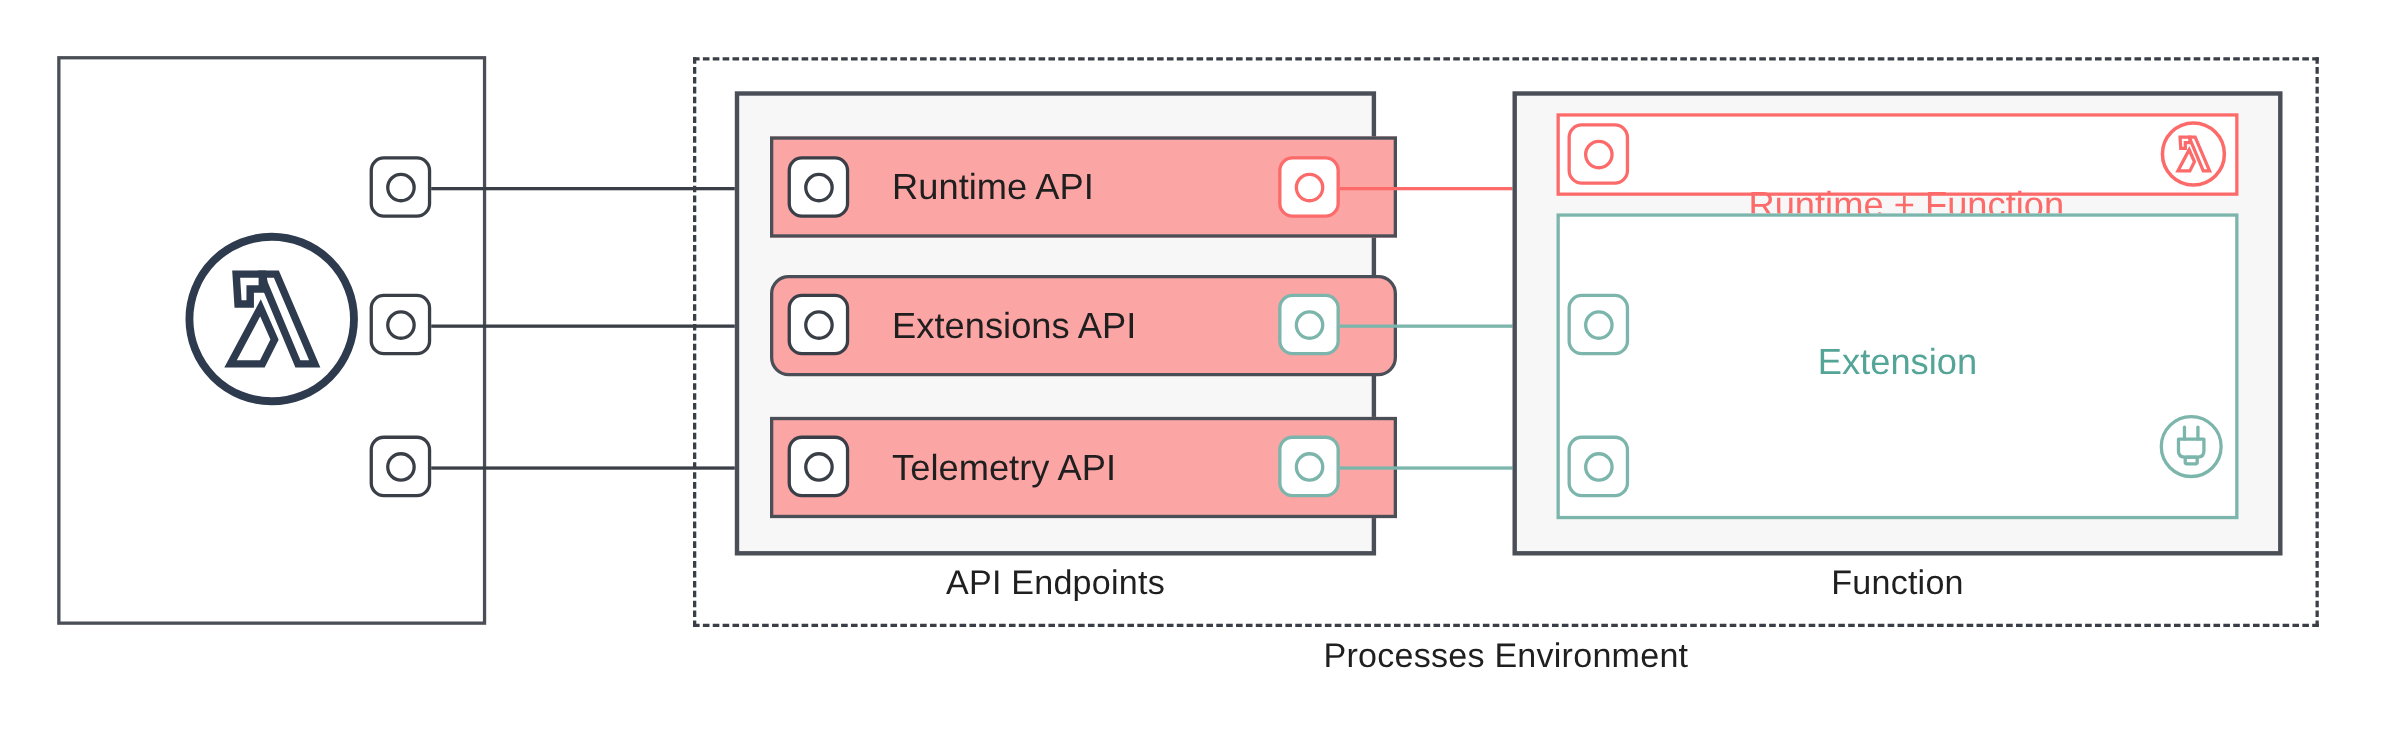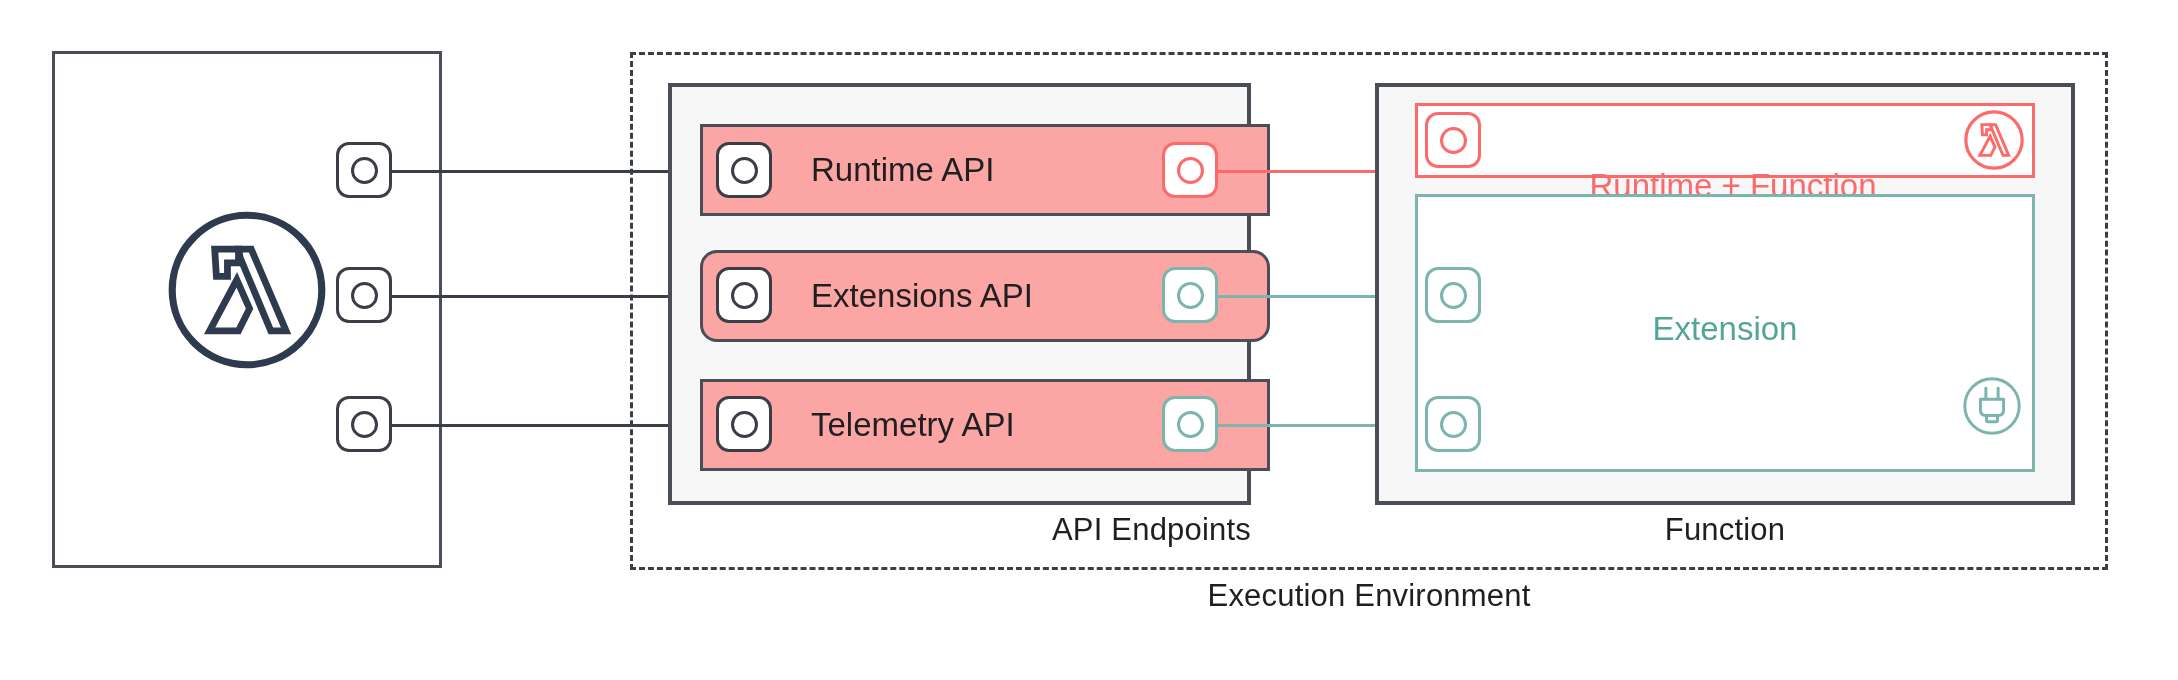--- a/index.html
+++ b/index.html
@@ -78,21 +78,20 @@
     top: 83px;
     width: 583px;
     height: 422px;
     border: 4px solid #4a4f57;
     background: #f7f7f7;
   }
   #api-endpoints-caption {
     left: 668px;
     top: 512px;
     width: 583px;
-    text-align: right;
   }
   .api-row {
     position: absolute;
     left: 700px;
     width: 570px;
     height: 92px;
     border: 3px solid #4a4f57;
     background: #fca5a5;
     box-sizing: border-box;
   }
@@ -283,15 +282,15 @@
       <circle cx="50" cy="50" r="40" fill="none" stroke="#7bb5ab" stroke-width="4.4"></circle>
       <line x1="41" y1="24" x2="41" y2="40" stroke="#7bb5ab" stroke-width="4.4" stroke-linecap="round"></line>
       <line x1="59" y1="24" x2="59" y2="40" stroke="#7bb5ab" stroke-width="4.4" stroke-linecap="round"></line>
       <path d="M33 40 L67 40 L67 56 Q67 64 59 64 L41 64 Q33 64 33 56 Z" fill="none" stroke="#7bb5ab" stroke-width="4.4" stroke-linejoin="round"></path>
       <rect x="42" y="64" width="16" height="9" rx="2" fill="none" stroke="#7bb5ab" stroke-width="4.4"></rect>
     </svg>
   </div>
 
   <div class="caption" id="processes-caption">Function</div>
 
-  <div class="caption" id="execution-environment-caption">Execution Environment</div>
+  <div class="caption" id="execution-environment-caption">Processes Environment</div>
 
 </div>
 
 </body></html>

